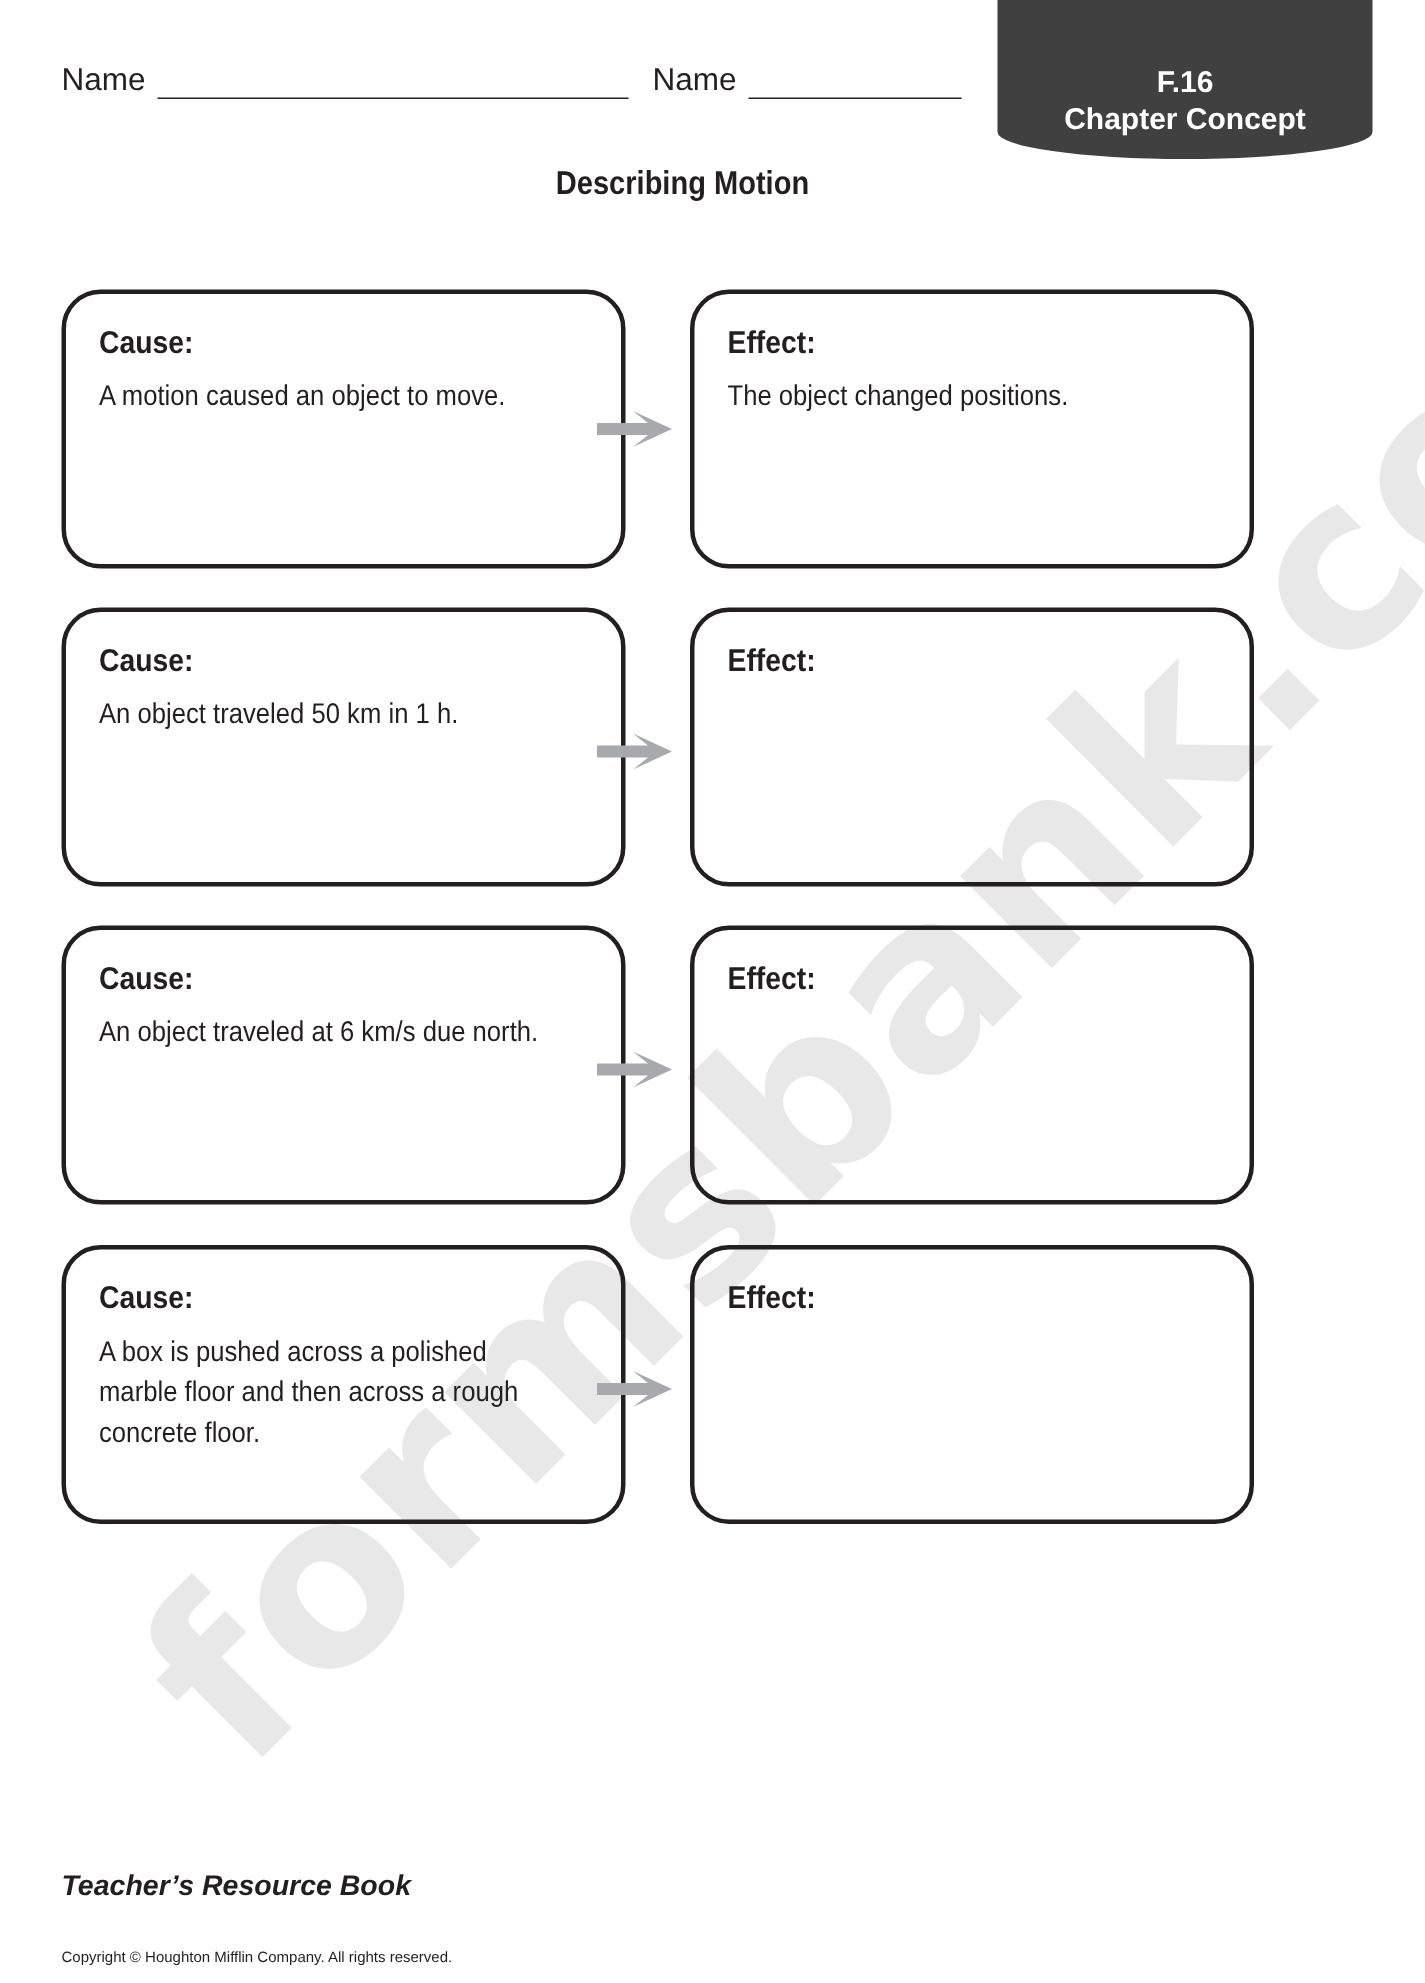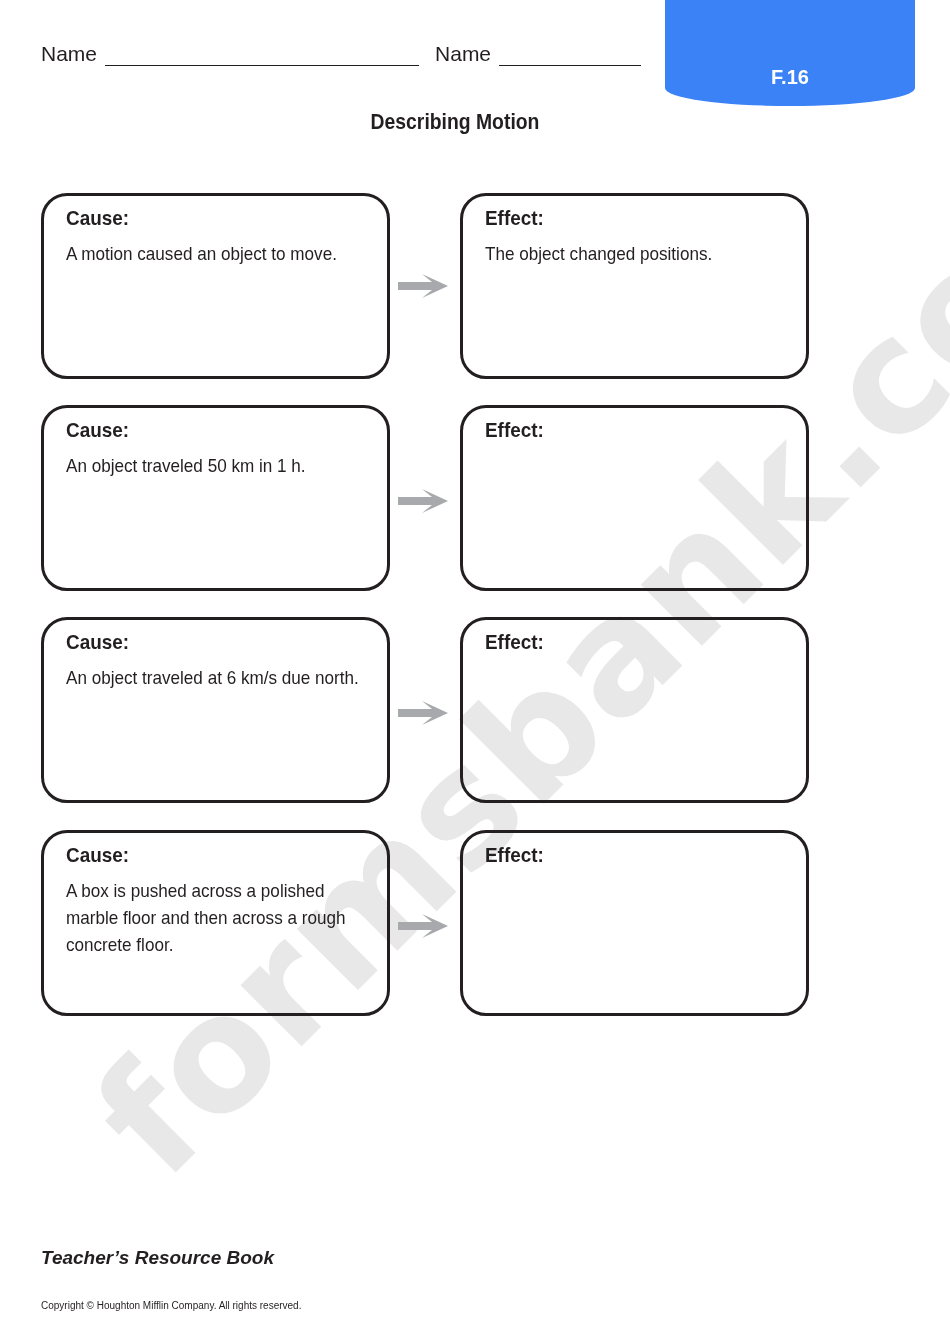--- a/index.html
+++ b/index.html
@@ -11,28 +11,28 @@
     position: absolute; left: 20px; top: 620px; transform: rotate(-45deg); transform-origin: left top;
     font-family: "DejaVu Sans", sans-serif; font-weight: bold; font-size: 158px; color: #e8e8e8;
     white-space: nowrap; z-index: 0; letter-spacing: 2px; left: 60px; top: 1080px;
   }
   .header-row { position: absolute; left: 41px; top: 42px; display: flex; align-items: flex-end; font-size: 21px; z-index: 2; }
   .field-label { margin-right: 8px; }
   .line { border-bottom: 1.5px solid #231f20; height: 20px; }
   .name-line { width: 314px; margin-right: 16px; }
   .date-line { width: 142px; }
   .tab {
-    position: absolute; left: 665px; top: 0; width: 250px; height: 106px; background: #3b82f6;
+    position: absolute; left: 665px; top: 0; width: 250px; height: 106px; background: #404040;
     border-radius: 0 0 50% 50% / 0 0 18px 18px; color: #ffffff; text-align: center; z-index: 2;
-    font-weight: bold; font-size: 20px; line-height: 25px; box-sizing: border-box; padding-top: 65px;
+    font-weight: bold; font-size: 20px; line-height: 25px; box-sizing: border-box; padding-top: 43px;
   }
   .title { position: absolute; left: 0; width: 910px; top: 109px; text-align: center; font-weight: bold; font-size: 22px; transform: scaleX(0.88); z-index: 2; }
   .box {
-    position: absolute; width: 349px; height: 186px; border: 3px solid #231f20; border-radius: 26px;
-    box-sizing: border-box; padding: 10px 22px; z-index: 1; background: transparent;
+    position: absolute; width: 376px; height: 186px; border: 3px solid #231f20; border-radius: 26px;
+    box-sizing: border-box; padding: 21px 22px; z-index: 1; background: transparent;
   }
   .box-label { font-weight: bold; font-size: 21px; margin-bottom: 10px; transform-origin: left; transform: scaleX(0.9); display: block; }
   .box-text { font-size: 19px; line-height: 27px; transform-origin: left top; transform: scaleX(0.9); width: 340px; display: block; }
   .arrow { position: absolute; width: 50px; height: 24px; z-index: 1; }
   .footer-title { position: absolute; left: 41px; top: 1247px; font-weight: bold; font-style: italic; font-size: 19px; z-index: 2; }
   .footer-copy { position: absolute; left: 41px; top: 1272px; font-size: 10px; z-index: 2; margin-top: 28px; }
 </style>
 </head>
 <body>
 
@@ -40,20 +40,21 @@
 
 <div class="header-row">
   <span class="field-label">Name</span>
   <span class="line name-line"></span>
   <span class="field-label">Name</span>
   <span class="line date-line"></span>
 </div>
 
 <div class="tab">
   <div>F.16</div>
+  <div>Chapter Concept</div>
 </div>
 
 <div class="title">Describing Motion</div>
 
 <div class="box" style="left:41px; top:193px;">
   <span class="box-label">Cause:</span>
   <span class="box-text">A motion caused an object to move.</span>
 </div>
 <svg class="arrow" style="left:398px; top:274px;" viewBox="0 0 50 24">
     <polygon points="0,8 34,8 24,0 50,12 24,24 34,16 0,16" fill="#a7a9ac"></polygon>

